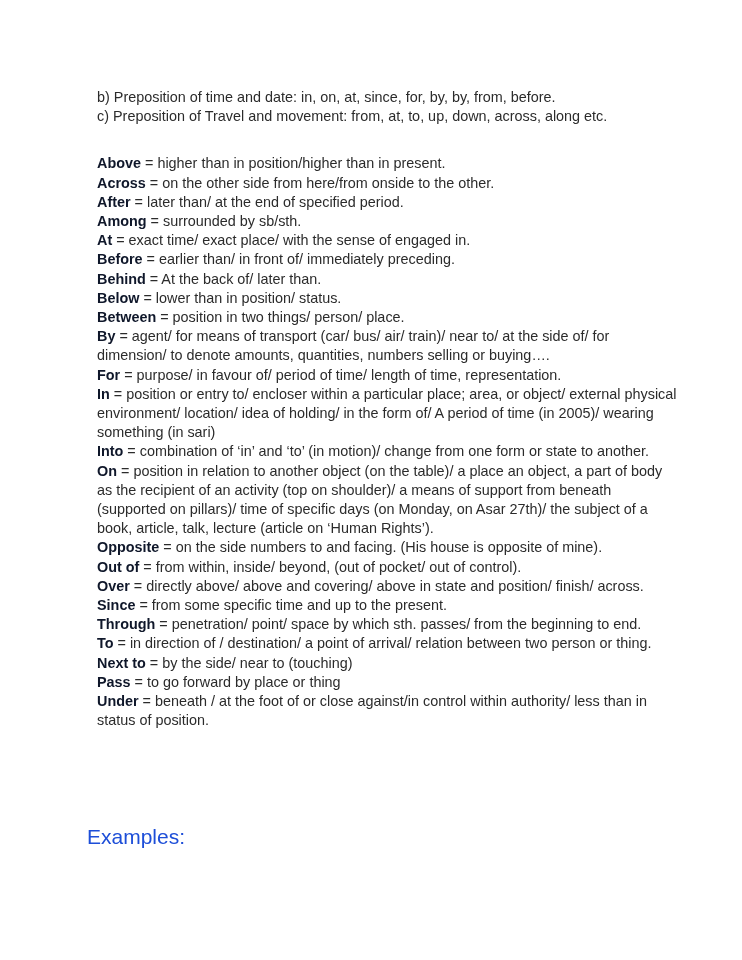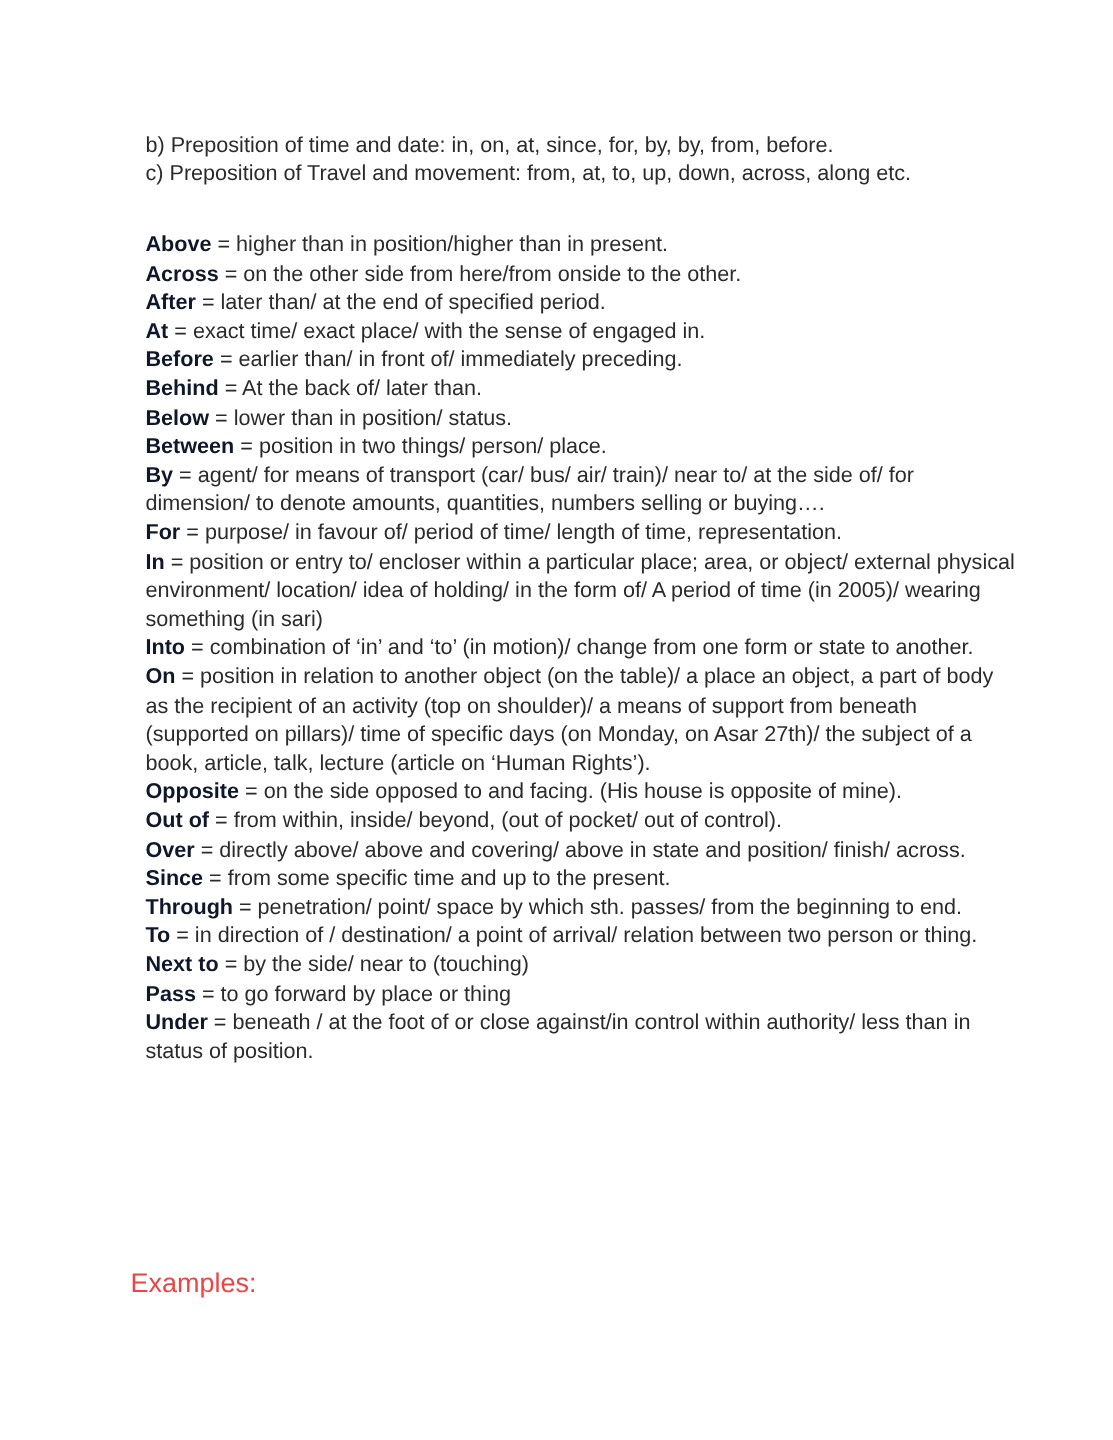--- a/index.html
+++ b/index.html
@@ -40,52 +40,53 @@
       line-height: 19.2px;
       margin: 0;
     }
     .term {
       font-weight: bold;
       color: #0f172a;
     }
     .heading {
       position: absolute;
       left: 87px;
-      top: 842px;
-      font-size: 18px;
+      top: 824px;
+      font-size: 21px;
       line-height: 26px;
-      color: #ef4444;
+      color: #1d4ed8;
       font-weight: normal;
       margin: 0;
     }
   </style>
 </head>
 <body>
 
 <div class="page">
   <p class="intro-line">b) Preposition of time and date: in, on, at, since, for, by, by, from, before.</p>
   <p class="intro-line">c) Preposition of Travel and movement: from, at, to, up, down, across, along etc.</p>
 
   <div class="gap"></div>
 
   <ul class="term-list" id="term-list">
       <li class="term-entry"><span class="term">Above</span><span class="definition"> = higher than in position/higher than in present.</span></li>
       <li class="term-entry"><span class="term">Across</span><span class="definition"> = on the other side from here/from onside to the other.</span></li>
       <li class="term-entry"><span class="term">After</span><span class="definition"> = later than/ at the end of specified period.</span></li>
+      <li class="term-entry"><span class="term">Among</span><span class="definition"> = surrounded by sb/sth.</span></li>
       <li class="term-entry"><span class="term">At</span><span class="definition"> = exact time/ exact place/ with the sense of engaged in.</span></li>
       <li class="term-entry"><span class="term">Before</span><span class="definition"> = earlier than/ in front of/ immediately preceding.</span></li>
       <li class="term-entry"><span class="term">Behind</span><span class="definition"> = At the back of/ later than.</span></li>
       <li class="term-entry"><span class="term">Below</span><span class="definition"> = lower than in position/ status.</span></li>
       <li class="term-entry"><span class="term">Between</span><span class="definition"> = position in two things/ person/ place.</span></li>
       <li class="term-entry"><span class="term">By</span><span class="definition"> = agent/ for means of transport (car/ bus/ air/ train)/ near to/ at the side of/ for dimension/ to denote amounts, quantities, numbers selling or buying….</span></li>
       <li class="term-entry"><span class="term">For</span><span class="definition"> = purpose/ in favour of/ period of time/ length of time, representation.</span></li>
       <li class="term-entry"><span class="term">In</span><span class="definition"> = position or entry to/ encloser within a particular place; area, or object/ external physical environment/ location/ idea of holding/ in the form of/ A period of time (in 2005)/ wearing something (in sari)</span></li>
       <li class="term-entry"><span class="term">Into</span><span class="definition"> = combination of ‘in’ and ‘to’ (in motion)/ change from one form or state to another.</span></li>
       <li class="term-entry"><span class="term">On</span><span class="definition"> = position in relation to another object (on the table)/ a place an object, a part of body as the recipient of an activity (top on shoulder)/ a means of support from beneath (supported on pillars)/ time of specific days (on Monday, on Asar 27th)/ the subject of a book, article, talk, lecture (article on ‘Human Rights’).</span></li>
-      <li class="term-entry"><span class="term">Opposite</span><span class="definition"> = on the side opposed to and facing. (His house is opposite of mine).</span></li>
+      <li class="term-entry"><span class="term">Opposite</span><span class="definition"> = on the side numbers to and facing. (His house is opposite of mine).</span></li>
       <li class="term-entry"><span class="term">Out of</span><span class="definition"> = from within, inside/ beyond, (out of pocket/ out of control).</span></li>
       <li class="term-entry"><span class="term">Over</span><span class="definition"> = directly above/ above and covering/ above in state and position/ finish/ across.</span></li>
       <li class="term-entry"><span class="term">Since</span><span class="definition"> = from some specific time and up to the present.</span></li>
       <li class="term-entry"><span class="term">Through</span><span class="definition"> = penetration/ point/ space by which sth. passes/ from the beginning to end.</span></li>
       <li class="term-entry"><span class="term">To</span><span class="definition"> = in direction of / destination/ a point of arrival/ relation between two person or thing.</span></li>
       <li class="term-entry"><span class="term">Next to</span><span class="definition"> = by the side/ near to (touching)</span></li>
       <li class="term-entry"><span class="term">Pass</span><span class="definition"> = to go forward by place or thing</span></li>
       <li class="term-entry"><span class="term">Under</span><span class="definition"> = beneath / at the foot of or close against/in control within authority/ less than in status of position.</span></li>
     </ul>
 </div>

